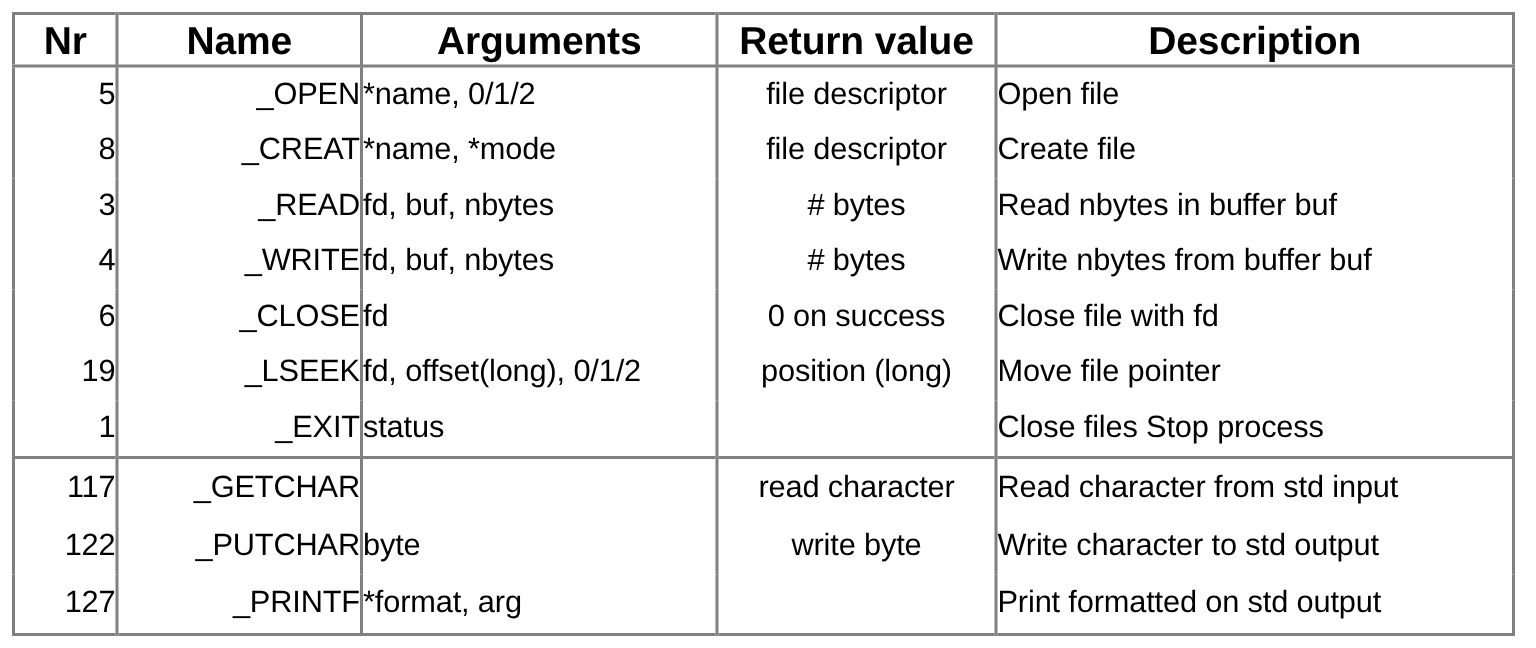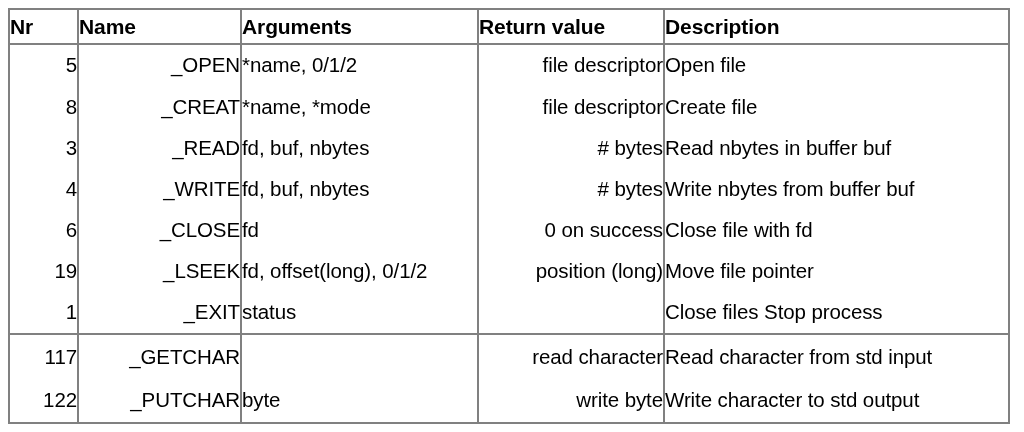--- a/index.html
+++ b/index.html
@@ -48,25 +48,25 @@
     vertical-align: middle;
     font-size: 20.5px;
     line-height: 1.0;
     color: #000000;
     letter-spacing: -0.1px;
   }
 
   
   thead.table-head th {
     font-weight: bold;
-    text-align: left;
+    text-align: center;
     height: 33px;
     border-bottom: 2px solid #808080;
     border-top: none;
-    font-size: 21px;
+    font-size: 26px;
   }
 
   
   tbody.row-group td {
     border-top: none;
     border-bottom: none;
   }
 
   tbody.group-file > tr > td { height: 31.3px; }
   tbody.group-io   > tr > td { height: 32.8px; }
@@ -75,21 +75,21 @@
   tbody.group-io > tr:first-child > td {
     border-top: 2px solid #808080;
   }
 
   td.cell-nr {
     text-align: right;
     padding-right: 9px;
   }
   td.cell-name   { padding-left: 10px; text-align: right; }
   td.cell-args   { padding-left: 10px; text-align: left; margin-left: 28px; }
-  td.cell-ret    { padding-left: 10px; text-align: right; }
+  td.cell-ret    { padding-left: 10px; text-align: center; }
   td.cell-desc   { padding-left: 10px; text-align: left; }
 
   
   table.syscall-table tr > :first-child { border-left: none; }
   table.syscall-table tr > :last-child  { border-right: none; }
 </style>
 </head>
 <body>
 
 <div id="syscall-table-wrap">
@@ -169,15 +169,22 @@
           <td class="cell-ret">read character</td>
           <td class="cell-desc">Read character from std input</td>
         </tr>
         <tr>
           <td class="cell-nr">122</td>
           <td class="cell-name">_PUTCHAR</td>
           <td class="cell-args">byte</td>
           <td class="cell-ret">write byte</td>
           <td class="cell-desc">Write character to std output</td>
         </tr>
+        <tr>
+          <td class="cell-nr">127</td>
+          <td class="cell-name">_PRINTF</td>
+          <td class="cell-args">*format, arg</td>
+          <td class="cell-ret"></td>
+          <td class="cell-desc">Print formatted on std output</td>
+        </tr>
       </tbody>
   </table>
 </div>
 
 </body></html>

